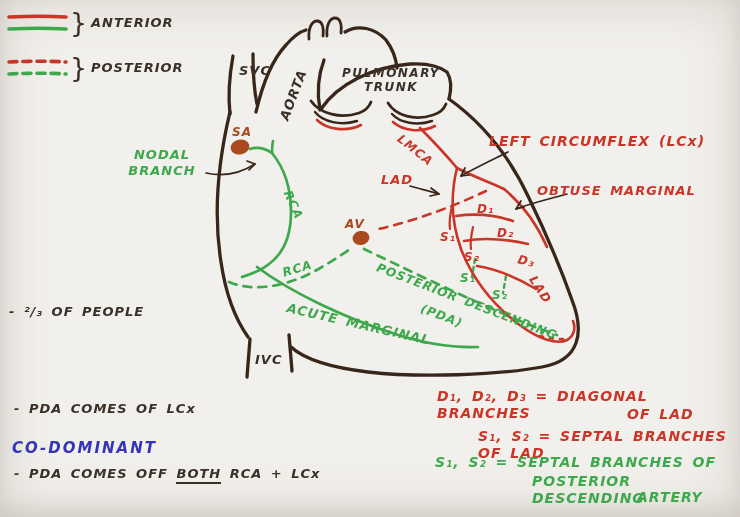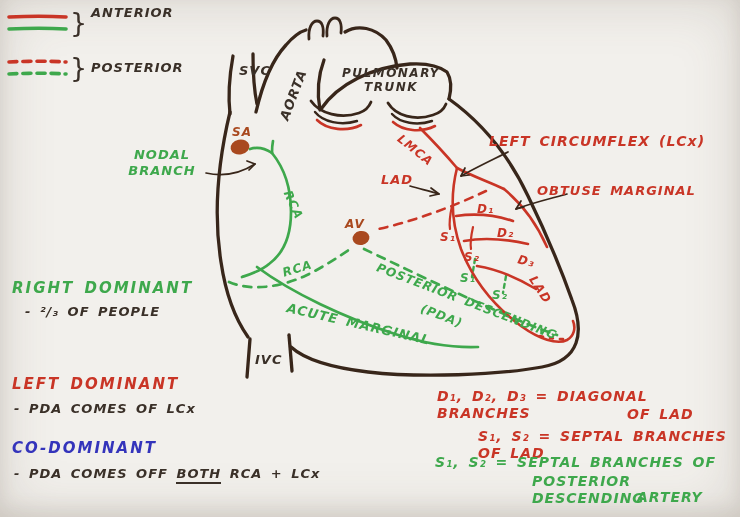--- a/index.html
+++ b/index.html
@@ -107,21 +107,21 @@
       <path class="ink-thin" d="M461,176 L465,168 M461,176 L469,175"></path>
     </g>
     <g>
       <path class="ink-thin" d="M567,194 C549,199 532,203 516,209"></path>
       <path class="ink-thin" d="M516,209 L521,201 M516,209 L524,207"></path>
     </g>
   </svg>
 
   <div class="lbl brace t-ink" style="left:70px;top:7px;">}</div>
   <div class="lbl brace t-ink" style="left:70px;top:52px;">}</div>
-  <div class="lbl s13 t-ink" style="left:91px;top:5px;">ANTERIOR</div>
+  <div class="lbl s13 t-ink" style="left:91px;top:15px;">ANTERIOR</div>
   <div class="lbl s13 t-ink" style="left:91px;top:60px;">POSTERIOR</div>
 
   <div class="lbl s13 t-ink" style="left:239px;top:63px;text-align:center;">SVC</div>
   <div class="lbl s13 t-ink" style="left:284px;top:112px;transform:rotate(-69deg);">AORTA</div>
   <div class="lbl s12 t-ink ctr" style="left:336px;top:66px;width:110px;letter-spacing:1.5px;">PULMONARY
 TRUNK</div>
   <div class="lbl s13 t-ink" style="left:255px;top:344px;margin-top:8px;">IVC</div>
 
   <div class="lbl s12 t-node" style="left:232px;top:125px;">SA</div>
   <div class="lbl s12 t-node" style="left:345px;top:217px;">AV</div>
@@ -140,24 +140,22 @@
   <div class="lbl s13 t-red" style="left:381px;top:172px;">LAD</div>
   <div class="lbl s14 t-red" style="left:489px;top:133px;">LEFT CIRCUMFLEX (LCx)</div>
   <div class="lbl s13 t-red" style="left:537px;top:183px;">OBTUSE MARGINAL</div>
   <div class="lbl s12 t-red" style="left:477px;top:202px;">D₁</div>
   <div class="lbl s12 t-red" style="left:497px;top:226px;">D₂</div>
   <div class="lbl s12 t-red" style="left:518px;top:252px;transform:rotate(14deg);">D₃</div>
   <div class="lbl s12 t-red" style="left:532px;top:270px;transform:rotate(57deg);">LAD</div>
   <div class="lbl s12 t-red" style="left:440px;top:230px;">S₁</div>
   <div class="lbl s12 t-red" style="left:464px;top:250px;">S₂</div>
 
-  <div class="lbl s15 t-green" style="left:12px;top:279px;letter-spacing:2px;">RIGHT DOMINANT</div>
-  <div class="lbl s13 t-ink" style="left:25px;top:304px;">- ²/₃ OF PEOPLE</div>
+  <div class="lbl s13 t-ink" style="left:9px;top:304px;">- ²/₃ OF PEOPLE</div>
 
-  <div class="lbl s15 t-red" style="left:12px;top:375px;letter-spacing:2px;">LEFT DOMINANT</div>
   <div class="lbl s13 t-ink" style="left:14px;top:401px;">- PDA COMES OF LCx</div>
 
   <div class="lbl s15 t-blue" style="left:12px;top:439px;letter-spacing:2px;">CO-DOMINANT</div>
   <div class="lbl s13 t-ink" style="left:14px;top:466px;"><span>- PDA COMES OFF </span><span class="u-both">BOTH</span><span> RCA + LCx</span></div>
 
   <div class="lbl s14 t-red" style="left:437px;top:388px;">D₁, D₂, D₃ = DIAGONAL BRANCHES</div>
   <div class="lbl s14 t-red" style="left:627px;top:406px;">OF LAD</div>
   <div class="lbl s14 t-red" style="left:478px;top:428px;">S₁, S₂ = SEPTAL BRANCHES OF LAD</div>
   <div class="lbl s14 t-green" style="left:435px;top:454px;">S₁, S₂ = SEPTAL BRANCHES OF</div>
   <div class="lbl s14 t-green" style="left:532px;top:473px;">POSTERIOR DESCENDING</div>

